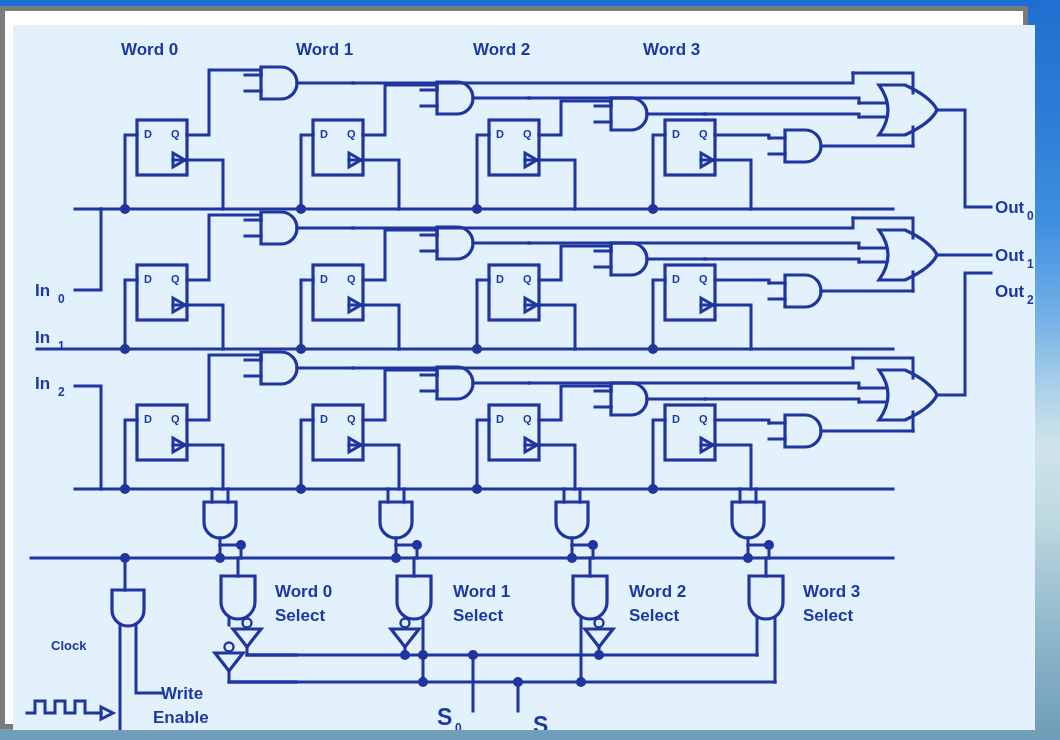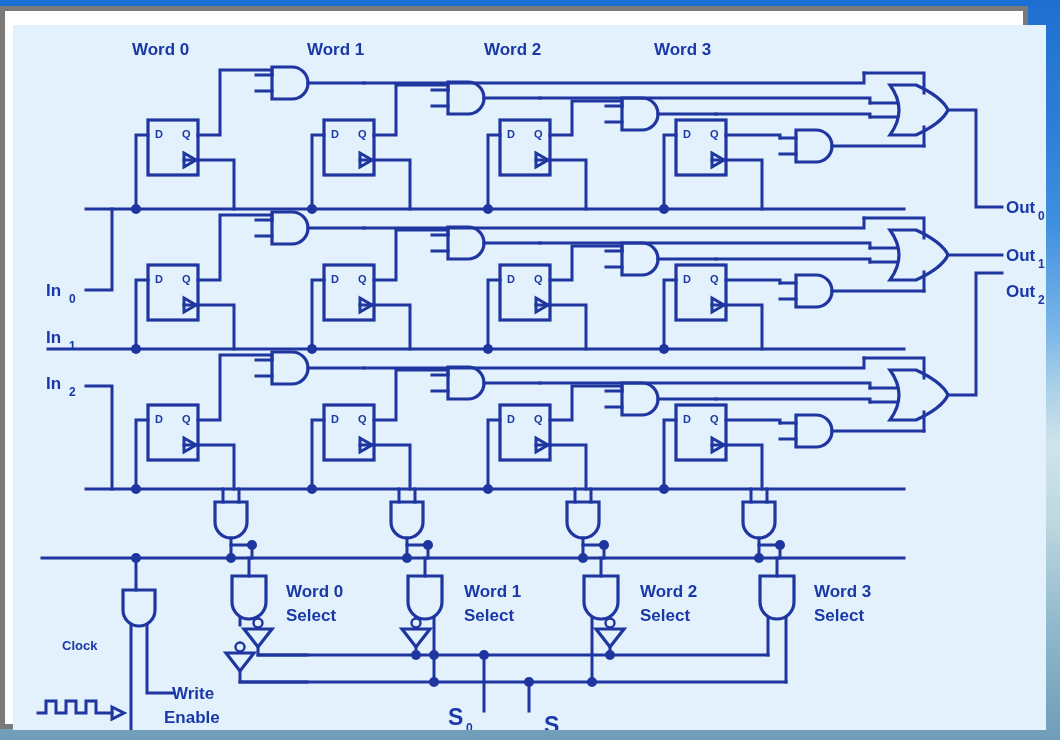--- a/index.html
+++ b/index.html
@@ -8,21 +8,21 @@
     background:#2b6fc4;
     font-family:"Liberation Sans", sans-serif;
   }
   
   #desktop{position:absolute;inset:0;
     background:linear-gradient(180deg,#1f6fd0 0%,#2f7fd8 18%,#3f8fe0 30%,#78b4e8 44%,#a8cfe8 52%,#cfe3ea 60%,#bfd9e0 70%,#8fb8cc 85%,#6f9cb8 100%);}
   #titlestrip{position:absolute;left:0;top:0;width:1034px;height:8px;background:#1b6fd4;}
   #winframe{position:absolute;left:0;top:6px;width:1028px;height:723px;
     border:5px solid #7a7a7a;background:#ffffff;box-sizing:border-box;}
   #canvaswrap{position:absolute;left:8px;top:14px;width:1022px;height:705px;
-    background:#e2f1fb;overflow:hidden;padding-left:11px;}
+    background:#e2f1fb;overflow:hidden;}
   svg{display:block;}
   .lbl{font-family:"Liberation Sans", sans-serif;font-weight:bold;fill:#1a38a8;}
   .lbl-word{font-size:17px;}
   .lbl-io{font-size:17px;}
   .lbl-sub{font-size:12px;}
   .lbl-sel{font-size:17px;}
   .lbl-clock{font-size:13px;}
   .lbl-s{font-size:23px;}
   .ff-pin{font-size:11px;font-weight:bold;fill:#1a38a8;}
   .wire{stroke:#1f35a0;stroke-width:3;fill:none;stroke-linecap:square;}

